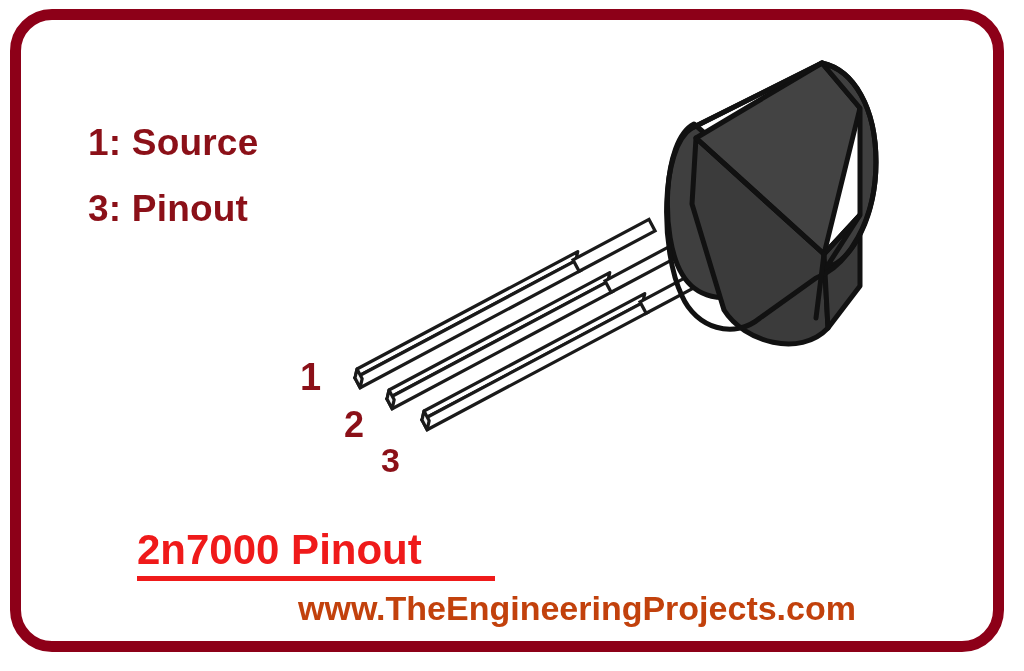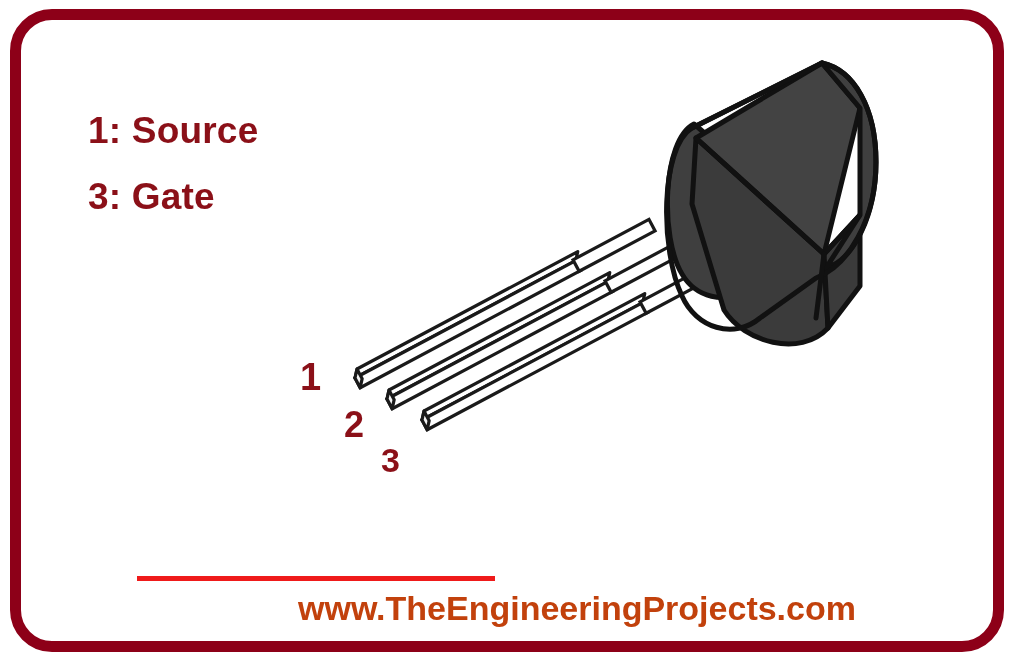--- a/index.html
+++ b/index.html
@@ -24,21 +24,21 @@
     height: 643px;
     box-sizing: border-box;
     border: 11px solid #8d0018;
     border-radius: 42px;
     background: #ffffff;
   }
   
   #legend {
     position: absolute;
     left: 88px;
-    top: 112px;
+    top: 124px;
     width: 330px;
   }
   .legend-line {
     color: #8b1018;
     font-size: 37px;
     font-weight: bold;
     line-height: 1.0;
     margin-bottom: 29px;
     letter-spacing: 0.2px;
     white-space: nowrap;
@@ -94,21 +94,21 @@
 </style>
 </head>
 <body>
 
 <div id="page">
 
   <div id="frame"></div>
 
   <div id="legend">
     <div class="legend-line">1: Source</div>
-    <div class="legend-line">3: Gate</div>
+    <div class="legend-line">3: Pinout</div>
   </div>
 
   <div class="callout" id="callout-1">1</div>
   <div class="callout" id="callout-2">2</div>
   <div class="callout" id="callout-3">3</div>
 
   <div id="transistor">
     <svg width="600" height="420" viewBox="0 0 600 420" shape-rendering="geometricPrecision">
       <defs>
 
@@ -184,17 +184,18 @@
 
         <path d="M 366 110 L 494 226 L 530 187" fill="none" stroke="#111111" stroke-width="5" stroke-linejoin="round"></path>
 
         <path d="M 362 100 L 492 35" fill="none" stroke="#111111" stroke-width="5" stroke-linecap="round"></path>
 
         <path d="M 494 226 L 486 290" fill="none" stroke="#111111" stroke-width="5" stroke-linecap="round"></path>
       </g>
     </svg>
   </div>
 
+  <div id="caption">2n7000 Pinout</div>
   <div id="caption-rule"></div>
 
   <div id="site-url">www.TheEngineeringProjects.com</div>
 
 </div>
 
 </body></html>

